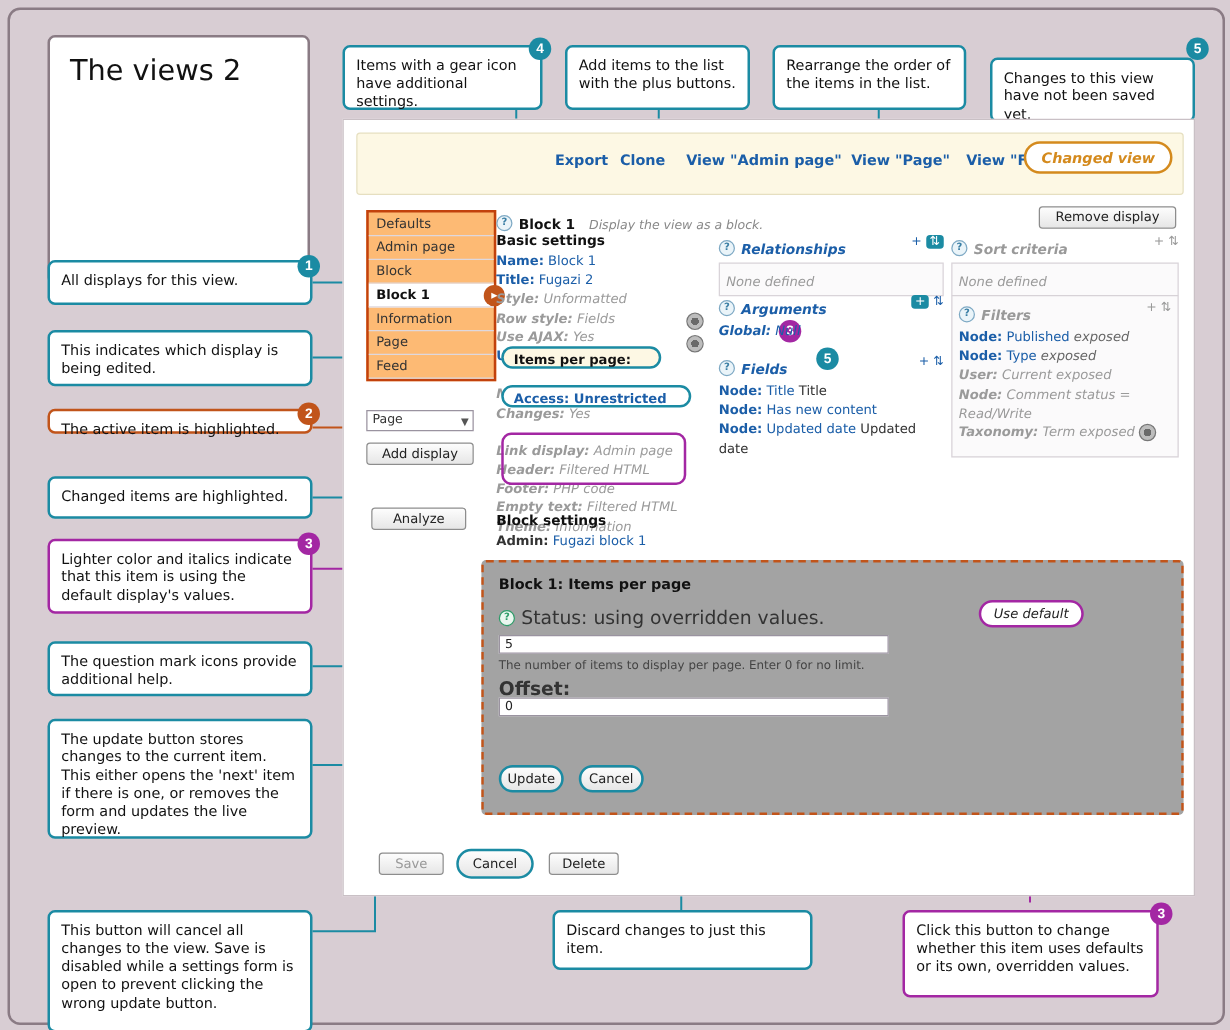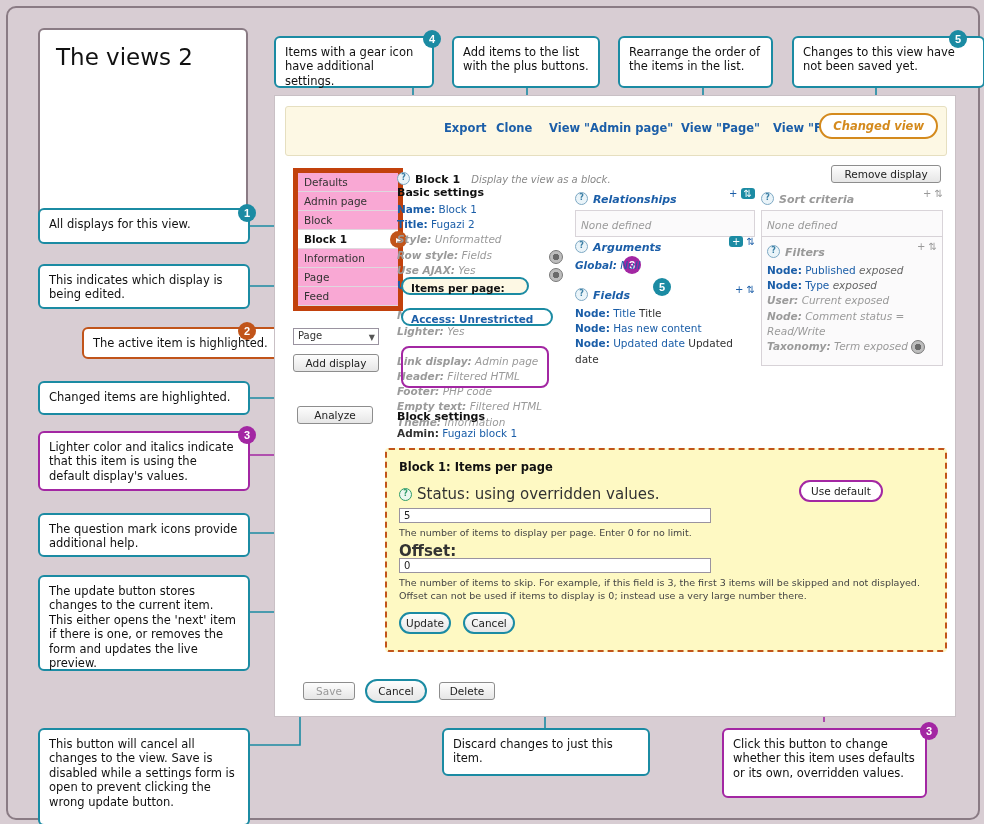--- a/index.html
+++ b/index.html
@@ -47,21 +47,21 @@
   .vh-text b{font-weight:bold;}
   .vh-text i{font-style:italic;}
   .vh-tab{position:absolute;top:14px;font-size:11.5px;color:#1b5ea8;font-weight:bold;}
   .changed-view{
     position:absolute;right:8px;top:6px;border:2px solid #d48a1d;border-radius:13px;
     background:#fff;padding:4px 12px;font-size:11.5px;color:#d48a1d;font-style:italic;font-weight:bold;
   }
   
   #displaylist{
     position:absolute;left:18px;top:72px;width:100px;
-    border:5px solid #c2410c;background:#f9a8d4;
+    border:2px solid #c2410c;background:#fdba74;
   }
   .dl-item{font-size:10.5px;color:#333;padding:3px 6px;border-bottom:1px solid #ded8de;}
   .dl-item.active{background:#fff;font-weight:bold;color:#111;position:relative;}
   .dl-arrow{
     position:absolute;right:-9px;top:1px;width:17px;height:17px;border-radius:50%;
     background:#c1541a;color:#fff;font-size:10px;line-height:17px;text-align:center;
   }
   .sel-page{
     position:absolute;left:18px;top:232px;width:86px;height:17px;border:1px solid #9a93a0;
     background:#fff;font-size:10px;color:#333;padding:1px 4px;box-sizing:border-box;
@@ -87,21 +87,21 @@
   }
   .plusicons{font-size:10px;color:#1b5ea8;}
   .gear{
     display:inline-block;width:12px;height:12px;border-radius:50%;
     background:radial-gradient(circle,#6a6a6a 0 3px,#bdbdbd 3px 6px);
     border:1px solid #777;vertical-align:middle;
   }
   
   #lowerform{
     position:absolute;left:110px;top:352px;width:558px;height:200px;
-    border:2px dashed #c1541a;border-radius:4px;background:#fef9c3;
+    border:2px dashed #c1541a;border-radius:4px;background:#a3a3a3;
   }
   .lf-title{font-size:11.5px;font-weight:bold;color:#111;}
   .lf-label{font-size:15px;color:#333;}
   .lf-desc{font-size:9.5px;color:#444;}
   .lf-input{
     border:1px solid #9a93a0;background:#fff;height:15px;font-size:10px;color:#222;
     padding:1px 4px;box-sizing:border-box;
   }
   .use-default{
     position:absolute;border:2px solid #a327a3;border-radius:13px;background:#fff;
@@ -153,35 +153,35 @@
 <div class="badge teal" style="left:423px;top:30px;">4</div>
 
 <div class="box callout" style="left:452px;top:36px;width:148px;height:52px;">
   <span>Add items to the list with the plus buttons.</span>
 </div>
 
 <div class="box callout" style="left:618px;top:36px;width:155px;height:52px;">
   <span>Rearrange the order of the items in the list.</span>
 </div>
 
-<div class="box callout" style="left:792px;top:36px;width:193px;height:52px;">
+<div class="box callout" style="left:792px;top:46px;width:164px;height:52px;">
   <span>Changes to this view have not been saved yet.</span>
 </div>
 <div class="badge teal" style="left:949px;top:30px;">5</div>
 
 <div class="box callout" style="left:38px;top:208px;width:212px;height:36px;">
   <span>All displays for this view.</span>
 </div>
 <div class="badge teal" style="left:238px;top:204px;">1</div>
 
 <div class="box callout" style="left:38px;top:264px;width:212px;height:45px;">
   <span>This indicates which display is being edited.</span>
 </div>
 
-<div class="box callout orange" style="left:38px;top:327px;width:212px;height:32px;margin-left:44px;">
+<div class="box callout orange" style="left:38px;top:327px;width:212px;height:20px;">
   <span>The active item is highlighted.</span>
 </div>
 <div class="badge orange" style="left:238px;top:322px;">2</div>
 
 <div class="box callout" style="left:38px;top:381px;width:212px;height:34px;">
   <span>Changed items are highlighted.</span>
 </div>
 
 <div class="box callout purple" style="left:38px;top:431px;width:212px;height:60px;">
   <span>Lighter color and italics indicate that this item is using the default display's values.</span>
@@ -256,21 +256,21 @@
     <div class="col-h">Basic settings</div>
     <div style="margin-top:3px;">
       <div class="row"><span class="k">Name:</span> <span>Block 1</span></div>
       <div class="row"><span class="k">Title:</span> <span>Fugazi 2</span></div>
       <div class="row muted"><span class="k">Style:</span> <span>Unformatted</span></div>
       <div class="row muted"><span class="k">Row style:</span> <span>Fields</span></div>
       <div class="row muted"><span class="k">Use AJAX:</span> <span>Yes</span></div>
       <div class="row"><span class="k">Use pager:</span> <span>Yes</span></div>
       <div class="row" style="height:15px;"></div>
       <div class="row muted"><span class="k">More link:</span> <span>No</span></div>
-      <div class="row muted"><span class="k">Lighter:</span> <span>Yes</span></div>
+      <div class="row muted"><span class="k">Changes:</span> <span>Yes</span></div>
       <div class="row" style="height:15px;"></div>
       <div class="row muted"><span class="k">Link display:</span> <span>Admin page</span></div>
       <div class="row muted"><span class="k">Header:</span> <span>Filtered HTML</span></div>
       <div class="row muted"><span class="k">Footer:</span> <span>PHP code</span></div>
       <div class="row muted"><span class="k">Empty text:</span> <span>Filtered HTML</span></div>
       <div class="row muted"><span class="k">Theme:</span> <span>Information</span></div>
     </div>
   </div>
 
   <div class="box" style="left:126px;top:181px;width:128px;height:18px;border:2px solid #1b8ba3;border-radius:10px;background:#fdf8e4;">
@@ -362,28 +362,27 @@
       <div class="row muted"><span class="k">Taxonomy:</span> <span>Term</span> <span>exposed</span> <span class="gear"></span></div>
     </div>
   </div>
 
   <div id="lowerform">
     <div class="lf-title" style="position:absolute;left:12px;top:10px;">Block 1: Items per page</div>
     <div style="position:absolute;left:12px;top:34px;">
       <span class="qm" style="border-color:#2f9c6a;color:#2f9c6a;background:#eaf7ef;">?</span>
       <span class="lf-label">Status: using overridden values.</span>
     </div>
-    <div class="use-default" style="left:412px;top:30px;">Use default</div>
+    <div class="use-default" style="left:396px;top:30px;font-style:italic;">Use default</div>
 
     <div class="lf-input" style="position:absolute;left:12px;top:58px;width:312px;">5</div>
     <div class="lf-desc" style="position:absolute;left:12px;top:77px;">The number of items to display per page. Enter 0 for no limit.</div>
 
     <div class="lf-label" style="position:absolute;left:12px;top:92px;font-weight:bold;">Offset:</div>
     <div class="lf-input" style="position:absolute;left:12px;top:108px;width:312px;">0</div>
-    <div class="lf-desc" style="position:absolute;left:12px;top:127px;width:530px;line-height:1.35;">The number of items to skip. For example, if this field is 3, the first 3 items will be skipped and not displayed. Offset can not be used if items to display is 0; instead use a very large number there.</div>
 
     <div class="box btn" style="left:12px;top:162px;width:52px;padding:3px 0;border:2px solid #1b8ba3;border-radius:12px;">Update</div>
     <div class="box btn" style="left:76px;top:162px;width:52px;padding:3px 0;border:2px solid #1b8ba3;border-radius:12px;">Cancel</div>
   </div>
 
   <div class="box btn" style="left:28px;top:586px;width:52px;color:#999;">Save</div>
   <div class="box btn" style="left:90px;top:583px;width:62px;padding:4px 0;border:2px solid #1b8ba3;border-radius:12px;">Cancel</div>
   <div class="box btn" style="left:164px;top:586px;width:56px;">Delete</div>
 </div>
 

